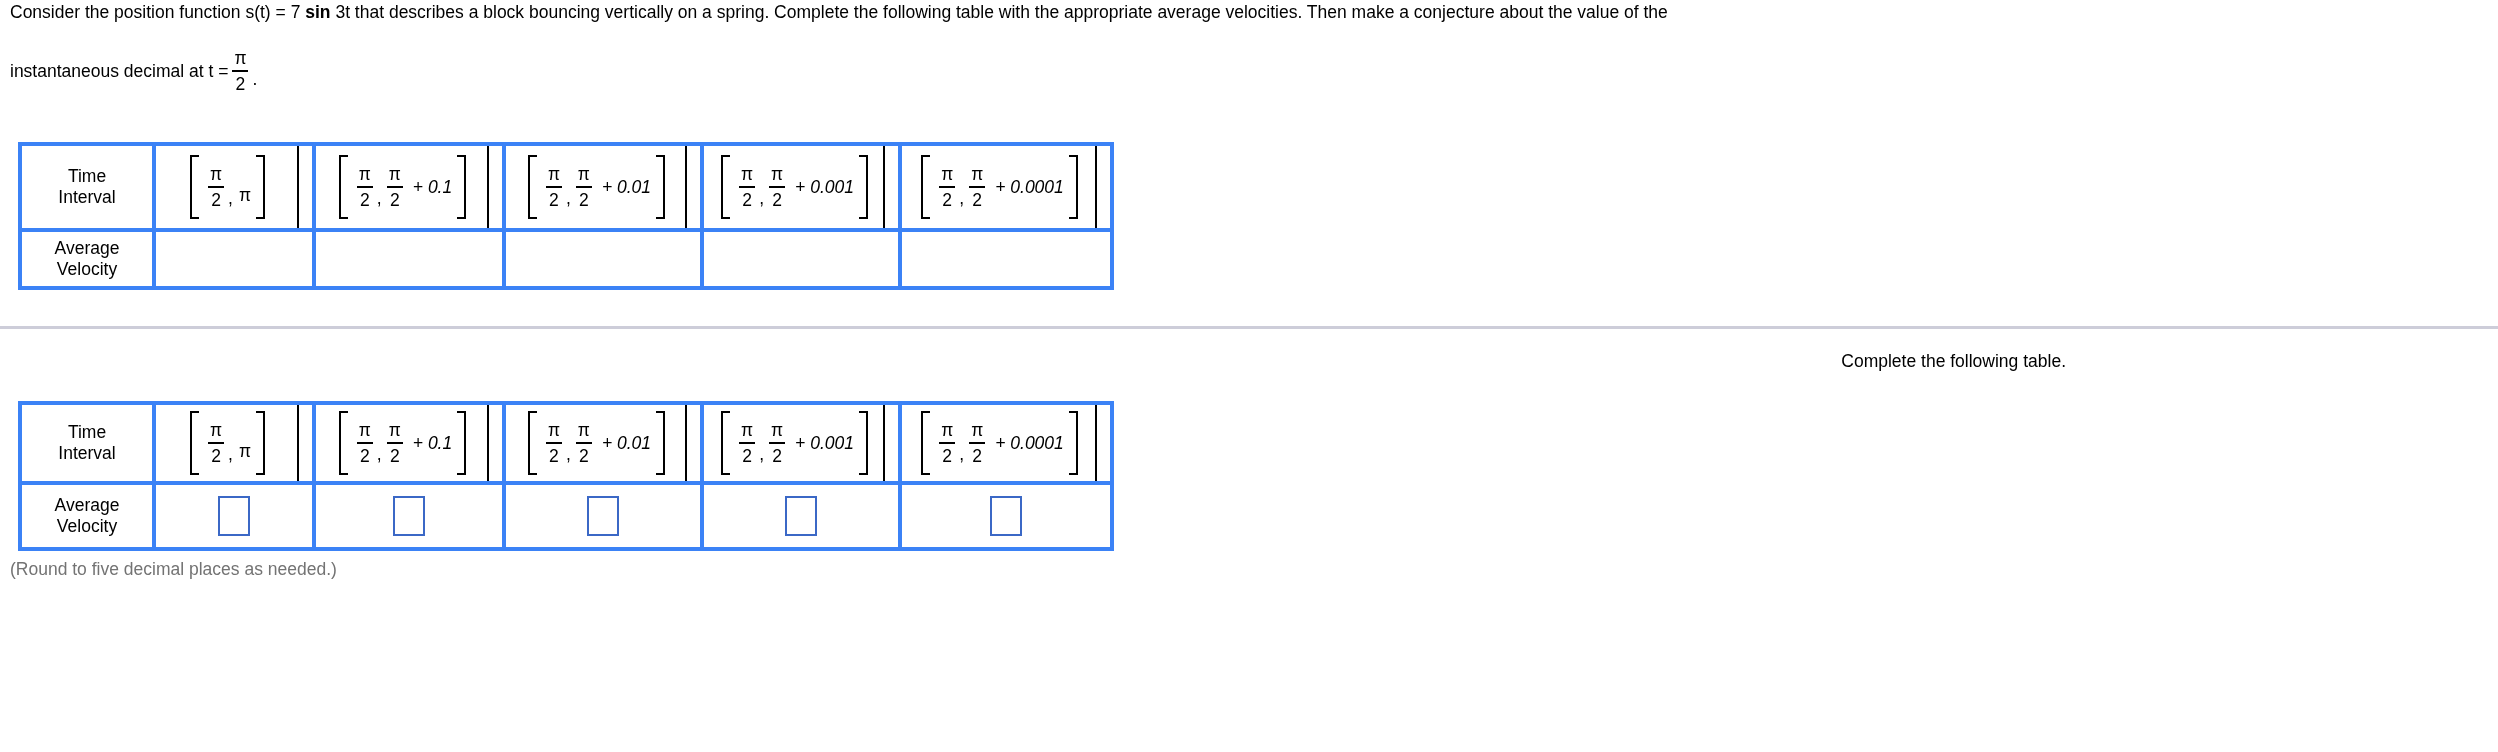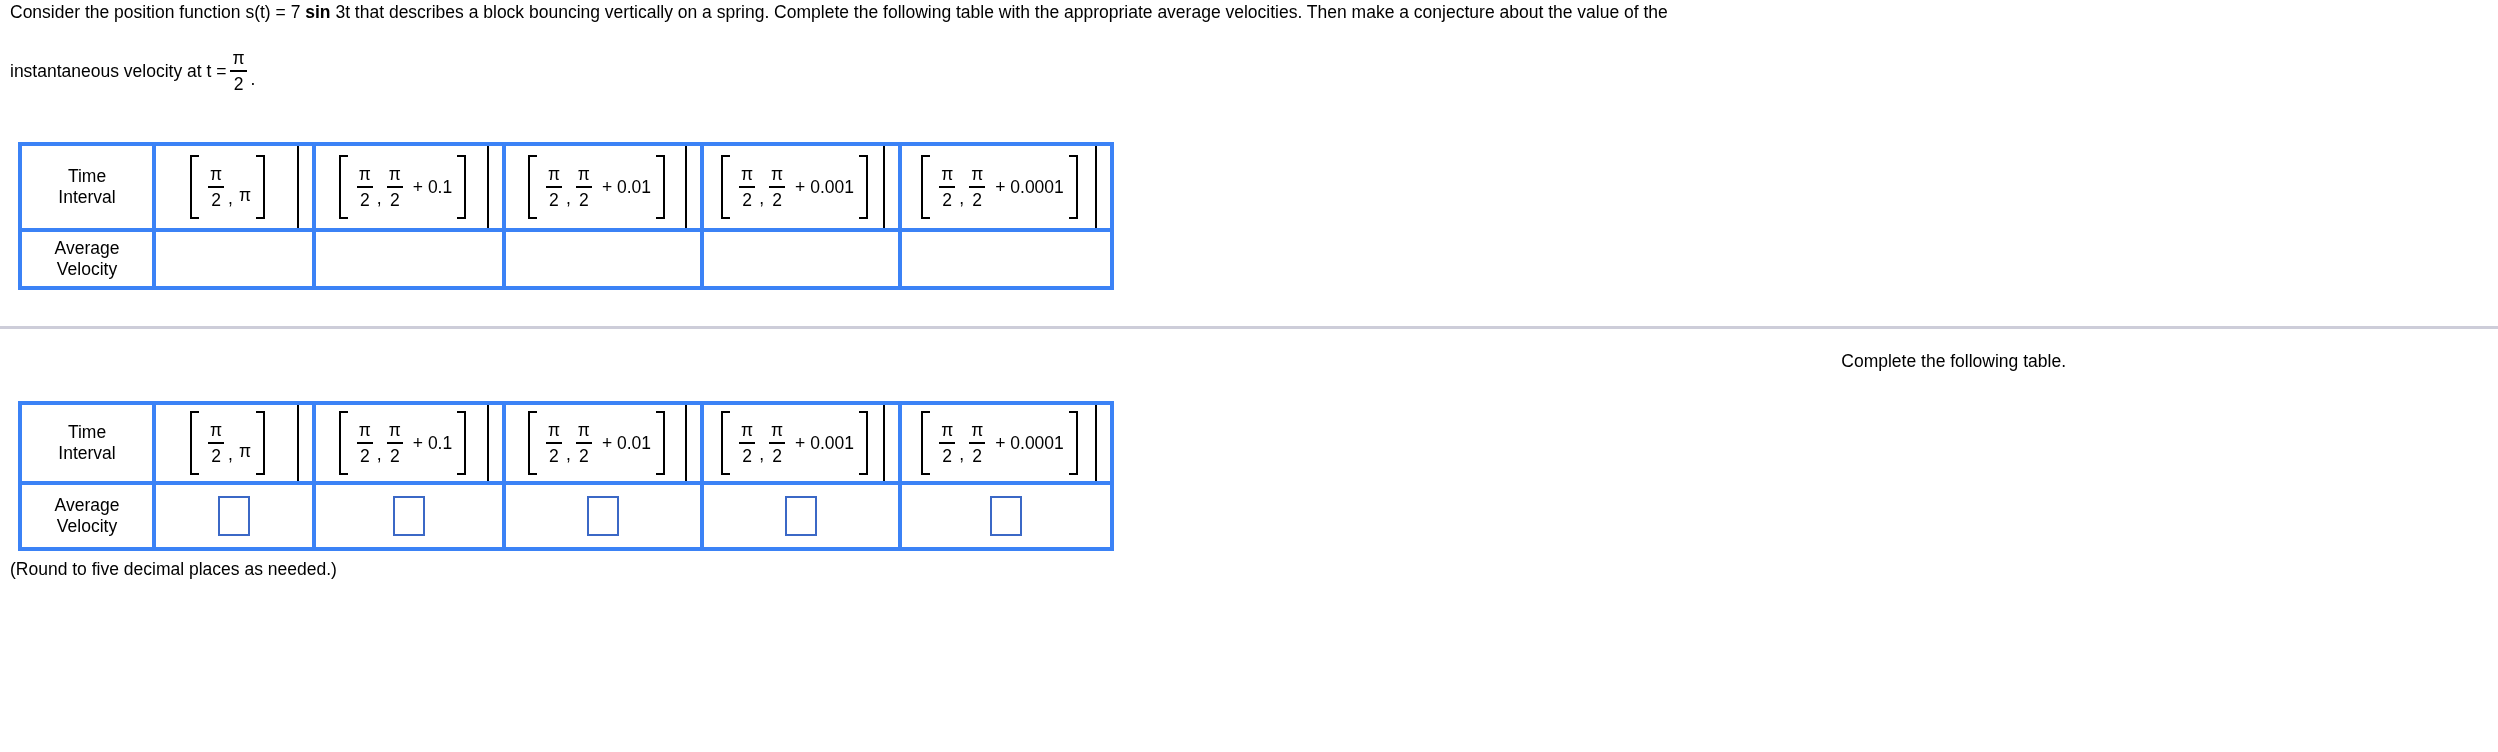--- a/index.html
+++ b/index.html
@@ -42,44 +42,44 @@
                  border-left: 2px solid #000; }
   .ivwrap { display: flex; align-items: center; justify-content: center;
             height: 100%; padding-right: 13px; }
   .ivinner { display: flex; align-items: center; height: 64px; }
   .brkt { width: 9px; height: 64px; flex: 0 0 9px; }
   .brkt.l { border: 2px solid #000; border-right: none; }
   .brkt.r { border: 2px solid #000; border-left: none; }
   .ivcontent { display: flex; align-items: center; padding: 0 5px; }
   .comma { transform: translateY(11px); padding: 0 1px 0 0; }
   .endplain { transform: translateY(8px); padding-left: 5px; }
-  .suffix { margin-left: 6px; white-space: nowrap; }
+  .suffix { margin-left: 6px; white-space: nowrap; font-style: italic; }
 
   .valcell { text-align: center; }
   .ansbox { display: inline-block; width: 32px; height: 40px;
             border: 2px solid #3B68C6; background: #fff; vertical-align: middle; }
 
   
   .divider { height: 3px; background: #cdcdd9; border: none;
              margin: 36px 0 0 0; width: 2498px; position: relative; left: -10px; }
   .sec-title { margin-top: 20px; height: 24px; line-height: 24px; text-align: right; }
   .tab-gap1 { height: 38px; }
   .tab-gap2 { height: 28px; }
-  .round-note { color: #000000; margin-top: 6px; margin-left: 0px;
+  .round-note { color: #737373; margin-top: 6px; margin-left: 0px;
                 height: 24px; line-height: 24px; }
 </style>
 </head>
 <body>
 
 <div id="page">
 
   <div class="line1"><span>Consider the position function s(t) = 7 </span><b>sin</b><span> 3t that describes a block bouncing vertically on a spring. Complete the following table with the appropriate average velocities. Then make a conjecture about the value of the</span></div>
 
   <div class="line2">
-    <span class="txt">instantaneous velocity at t =</span>
+    <span class="txt">instantaneous decimal at t =</span>
     <span class="frac">
       <span class="num">π</span>
       <span class="bar"></span>
       <span class="den">2</span>
     </span>
     <span class="period">.</span>
   </div>
 
   <div class="tab-gap1"></div>
 

